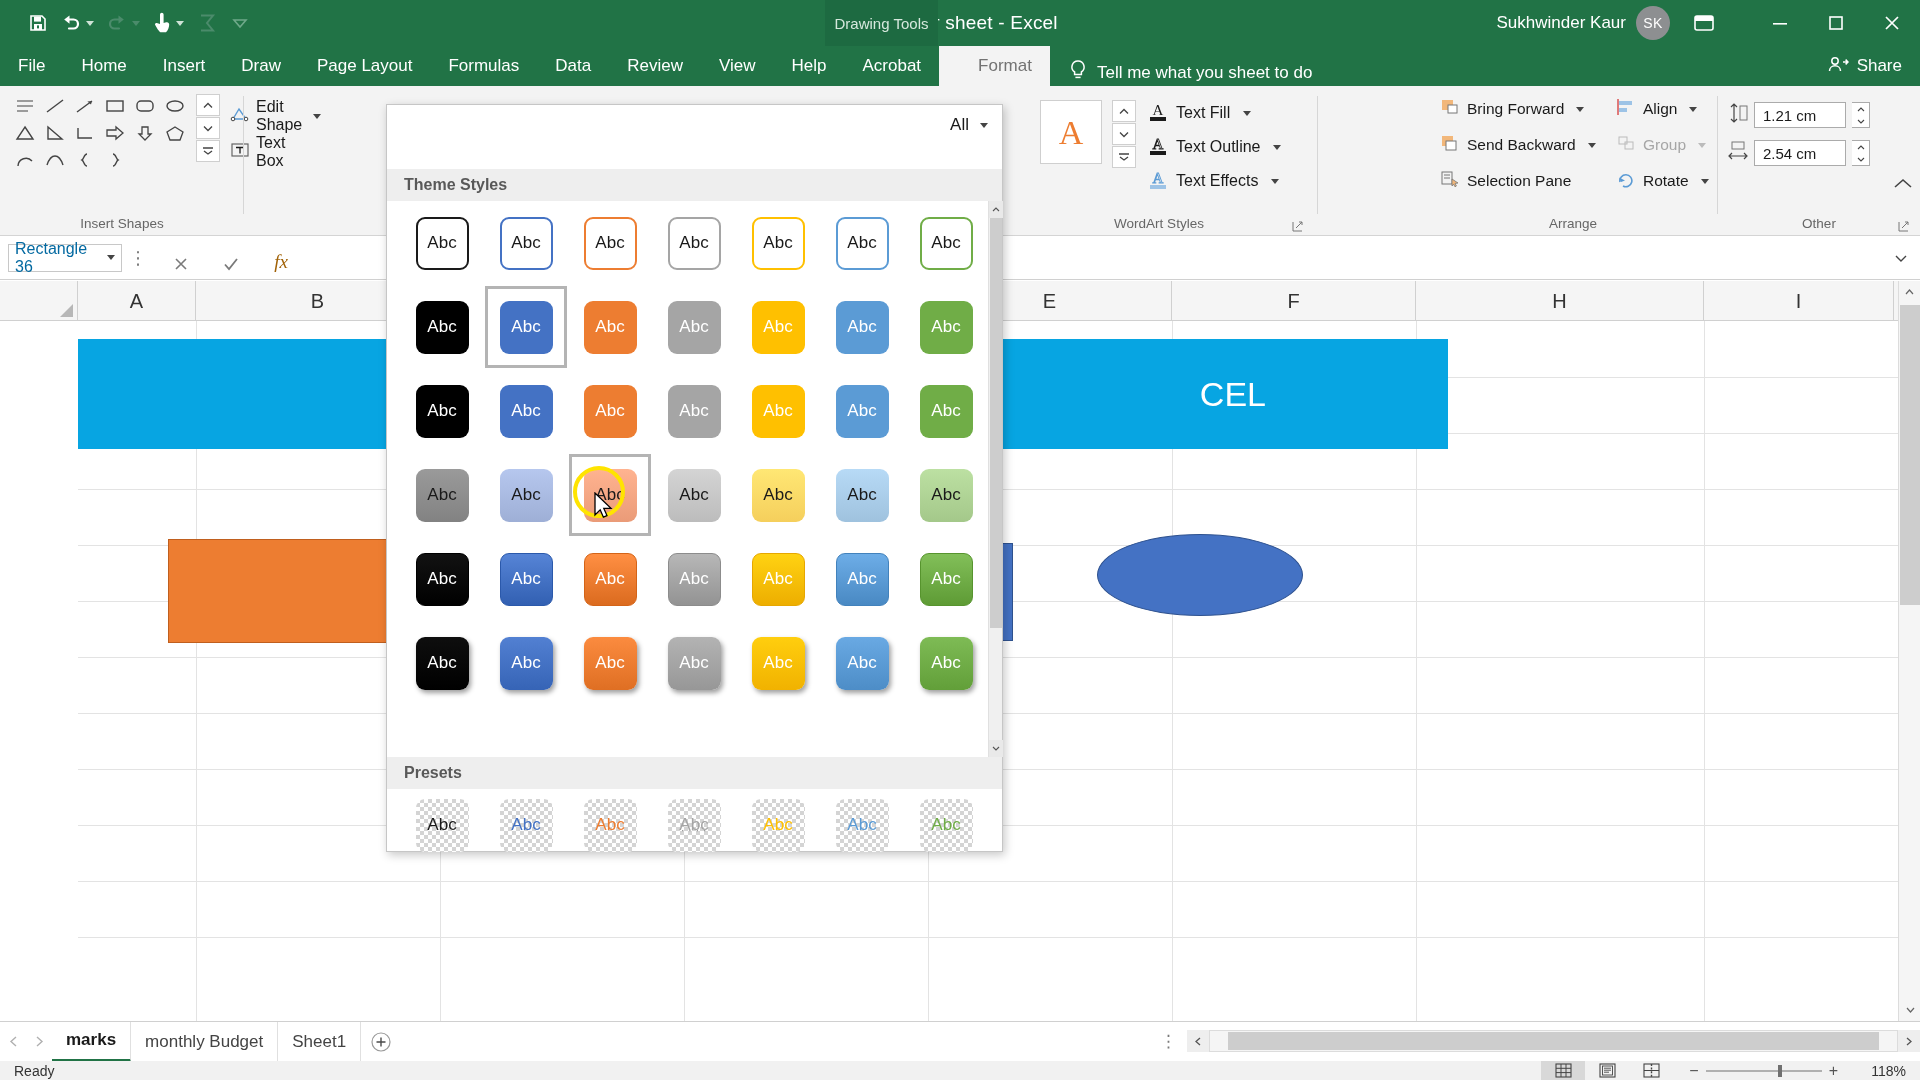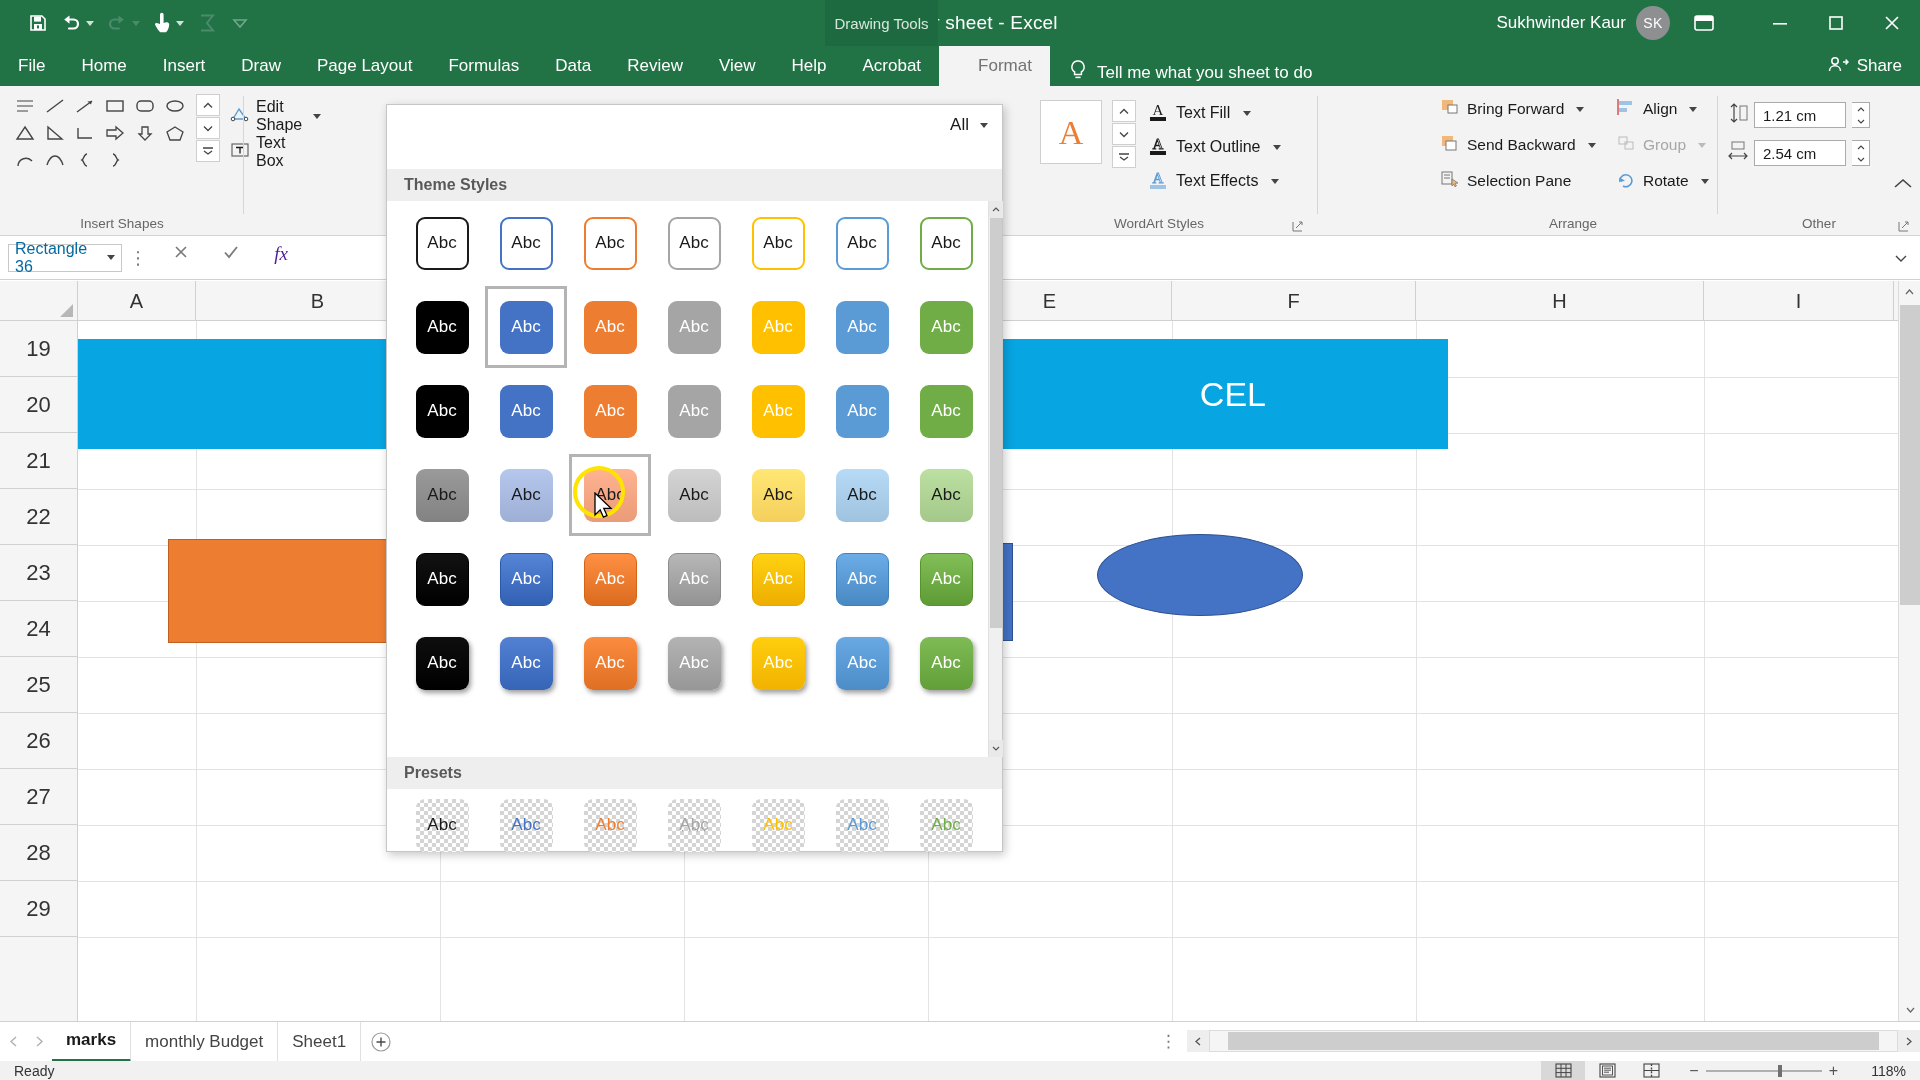--- a/index.html
+++ b/index.html
@@ -94,22 +94,22 @@
   .spin-half { flex:1; display:flex; align-items:center; justify-content:center; }
 
   
   #formulabar { position:absolute; left:0; top:236px; width:1920px; height:44px;
     background:#fff; border-bottom:1px solid #d0d0d0; display:flex; align-items:center; }
   #namebox { width:114px; height:28px; margin-left:8px; border:1px solid #c8c8c8; background:#fff;
     display:flex; align-items:center; padding:0 6px; font-size:16px; color:#0369a1; }
   #namebox-caret { margin-left:auto; width:0;height:0;border-left:4px solid transparent;
     border-right:4px solid transparent;border-top:5px solid #444;}
   #fb-dots { width:34px; text-align:center; color:#777; font-size:18px; letter-spacing:2px;}
-  .fb-btn { width:50px; height:30px; display:flex; align-items:flex-start; justify-content:center;
-    color:#4c1d95; font-size:19px; }
+  .fb-btn { width:50px; height:30px; display:flex; align-items:flex-end; justify-content:center;
+    color:#a16207; font-size:19px; }
   #fx { font-style:italic; font-family:"Liberation Serif", serif; }
   #fb-input { flex:1; height:30px; font-size:16px; padding-left:10px; display:flex; align-items:center;}
   #fb-expand { width:38px; height:30px; display:flex; align-items:center; justify-content:center; }
 
   
   #gridwrap { position:absolute; left:0; top:281px; width:1920px; height:740px; background:#fff;
     overflow:hidden; }
   #corner { position:absolute; left:0; top:0; width:78px; height:40px; background:#f5f5f5;
     border-right:1px solid #d0d0d0; border-bottom:1px solid #d0d0d0; }
   #corner:after { content:''; position:absolute; right:4px; bottom:3px; width:0;height:0;
@@ -660,33 +660,20 @@
     <div class="colcell" style="width:118px">A</div>
     <div class="colcell" style="width:244px">B</div>
     <div class="colcell" style="width:244px">C</div>
     <div class="colcell" style="width:244px">D</div>
     <div class="colcell" style="width:244px">E</div>
     <div class="colcell" style="width:244px">F</div>
     <div class="colcell" style="width:288px">H</div>
     <div class="colcell" style="width:190px">I</div>
   </div>
 
-  <div id="rowhead">
-    <div class="rowcell">19</div>
-    <div class="rowcell">20</div>
-    <div class="rowcell">21</div>
-    <div class="rowcell">22</div>
-    <div class="rowcell">23</div>
-    <div class="rowcell">24</div>
-    <div class="rowcell">25</div>
-    <div class="rowcell">26</div>
-    <div class="rowcell">27</div>
-    <div class="rowcell">28</div>
-    <div class="rowcell">29</div>
-  </div>
 
   <div id="cells">
     <div class="vline" style="left:118px"></div>
     <div class="vline" style="left:362px"></div>
     <div class="vline" style="left:606px"></div>
     <div class="vline" style="left:850px"></div>
     <div class="vline" style="left:1094px"></div>
     <div class="vline" style="left:1338px"></div>
     <div class="vline" style="left:1626px"></div>
     <div class="hline" style="top:56px"></div>

